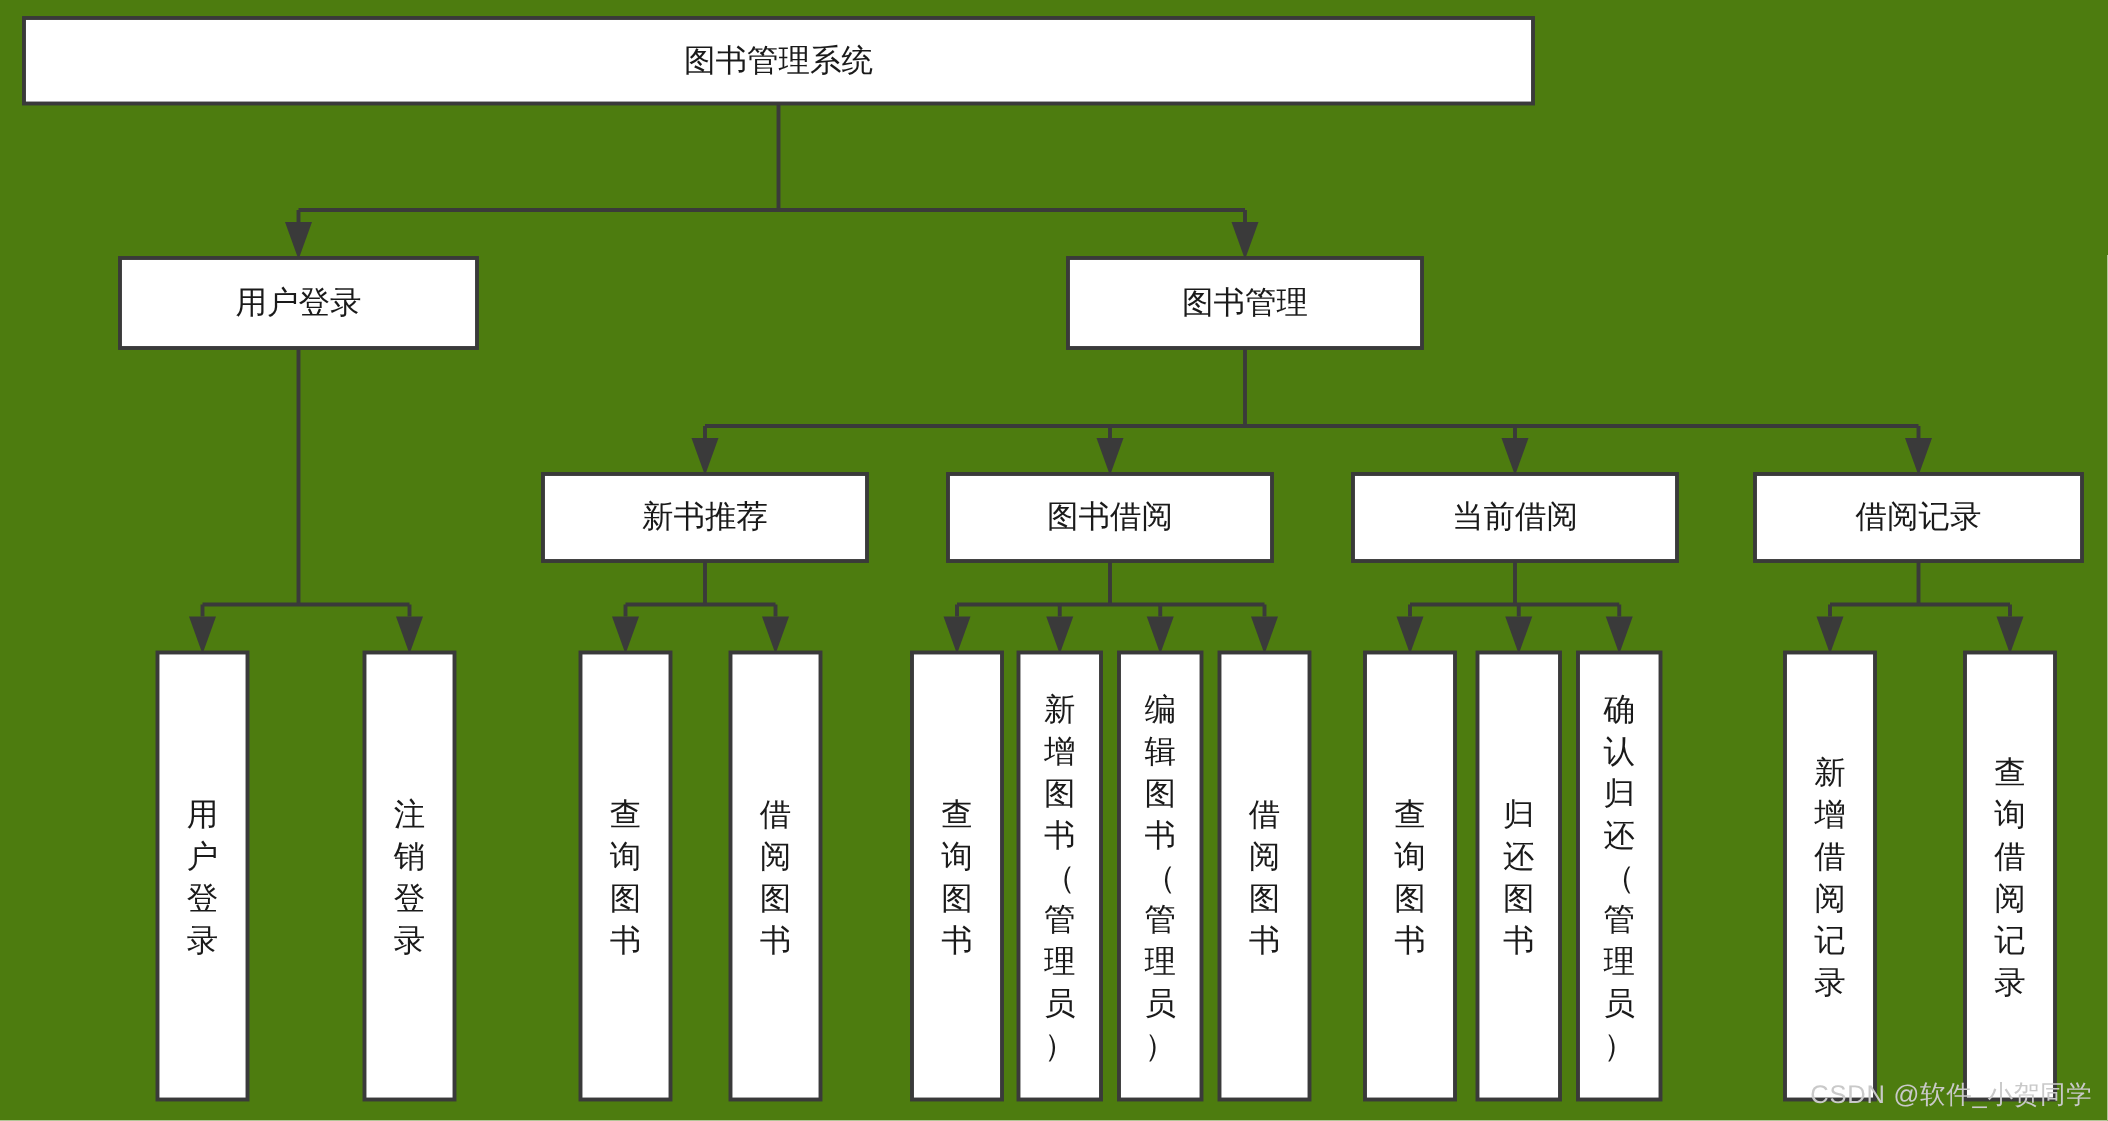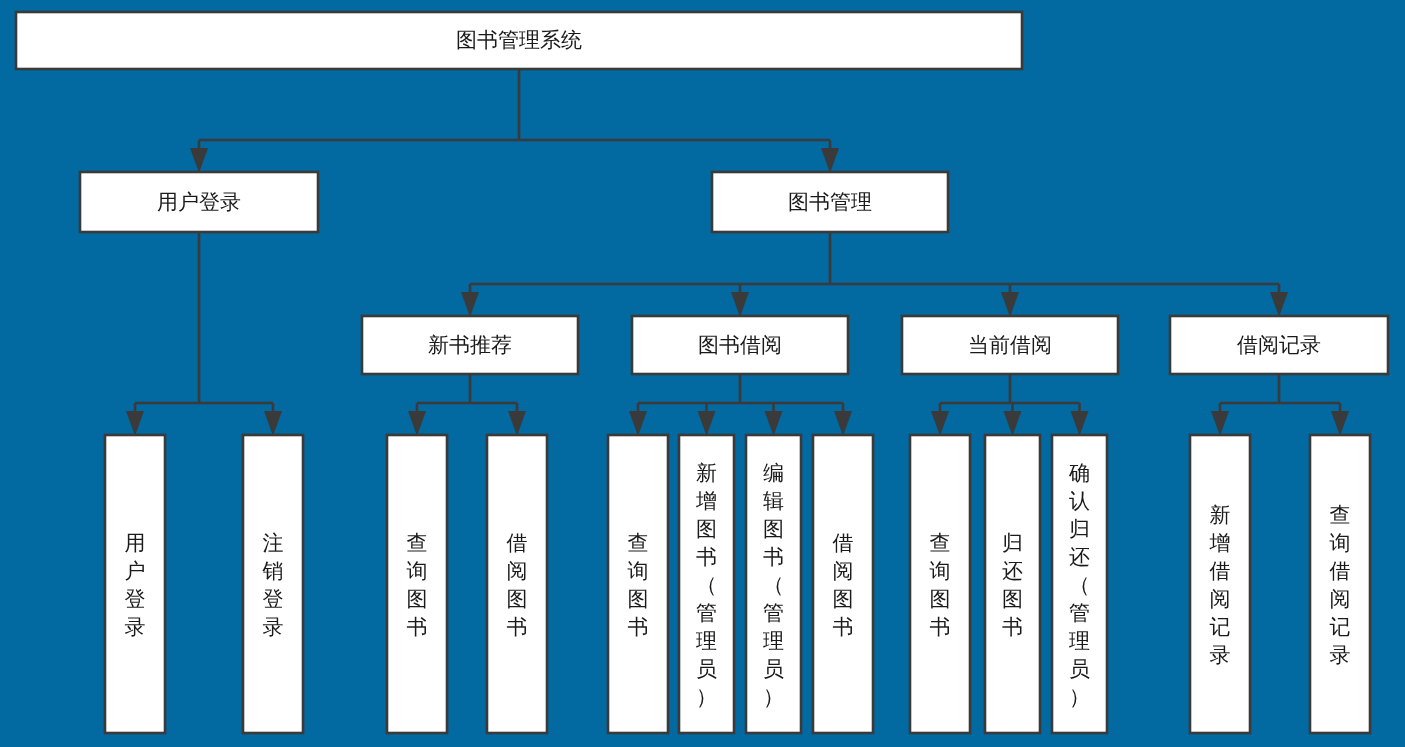--- a/index.html
+++ b/index.html
@@ -8,21 +8,21 @@
     padding: 0;
     background: #ffffff;
   }
   body {
     font-family: "Liberation Sans", "DejaVu Sans", sans-serif;
   }
   #diagram-root {
     position: relative;
     width: 1405px;
     height: 747px;
-    background: #0369a1;
+    background: #4d7c0f;
     overflow: hidden;
   }
   svg#tree-svg {
     position: absolute;
     top: 0;
     left: 0;
     width: 1405px;
     height: 747px;
     display: block;
   }
@@ -201,13 +201,14 @@
         <g>
           <rect x="1190" y="435" width="60" height="298" rx="0" class="node-rect"></rect>
           <text x="1220" y="521.84" class="node-label-v"><tspan x="1220" dy="0">新</tspan><tspan x="1220" dy="28">增</tspan><tspan x="1220" dy="28">借</tspan><tspan x="1220" dy="28">阅</tspan><tspan x="1220" dy="28">记</tspan><tspan x="1220" dy="28">录</tspan></text>
         </g>
         <g>
           <rect x="1310" y="435" width="60" height="298" rx="0" class="node-rect"></rect>
           <text x="1340" y="521.84" class="node-label-v"><tspan x="1340" dy="0">查</tspan><tspan x="1340" dy="28">询</tspan><tspan x="1340" dy="28">借</tspan><tspan x="1340" dy="28">阅</tspan><tspan x="1340" dy="28">记</tspan><tspan x="1340" dy="28">录</tspan></text>
         </g>
       </g>
   </svg>
+  <div class="watermark-text">CSDN @软件_小贺同学</div>
 </div>
 
 </body></html>

